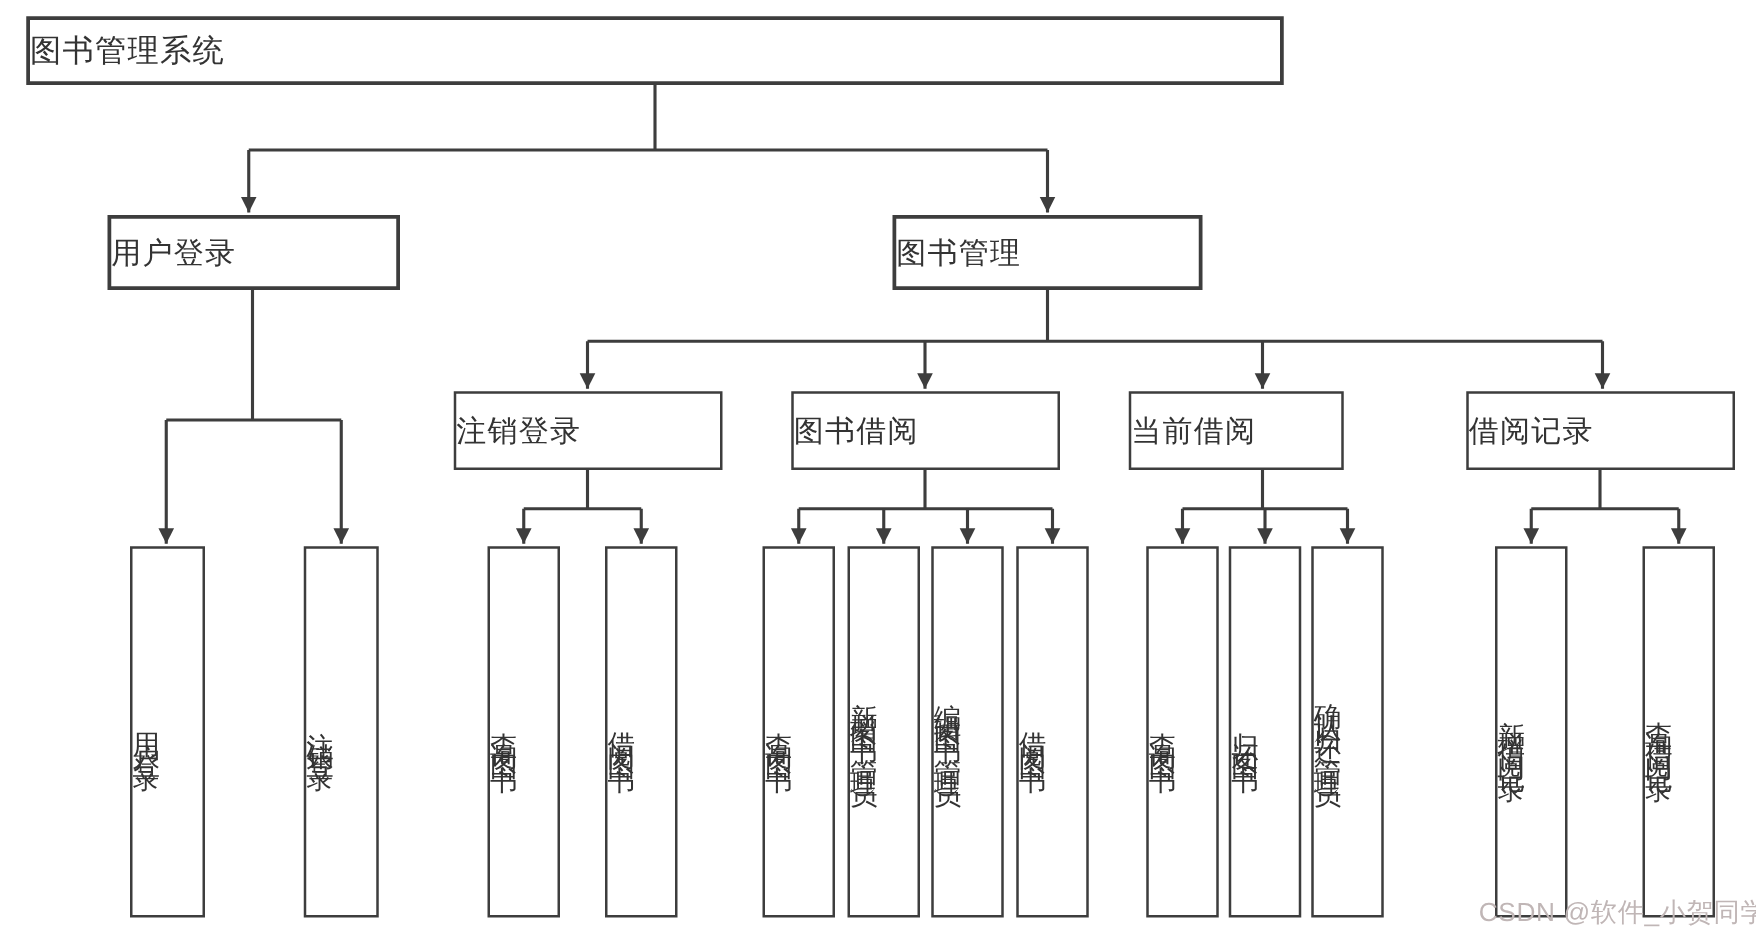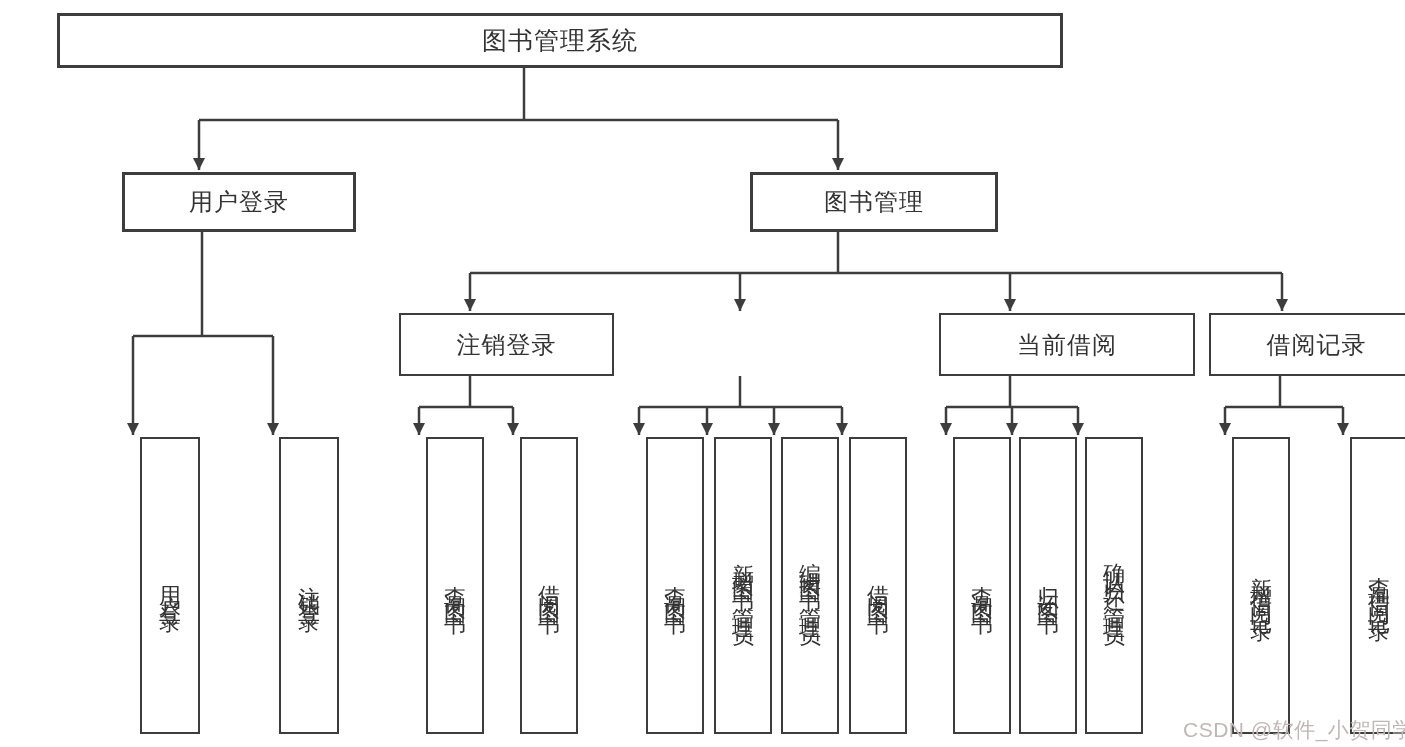--- a/index.html
+++ b/index.html
@@ -14,23 +14,21 @@
   #wires { position: absolute; left: 0; top: 0; width: 1405px; height: 747px; }
 
   .hbox, .vbox {
     position: absolute;
     box-sizing: border-box;
     background: #ffffff;
     border: 2px solid #3d3d3d;
     color: #333333;
     display: flex;
     align-items: center;
-    justify-content: center;
     text-align: center;
-    margin-left: 36px;
   }
   .hbox { font-size: 24px; letter-spacing: 1px; }
   .vbox {
     top: 437px; height: 297px; width: 58px;
     font-size: 22px;
   }
   .vbox .vtext {
     writing-mode: vertical-rl;
     text-orientation: mixed;
     letter-spacing: 9px;
@@ -40,21 +38,21 @@
   
   #root-box { left: 21px; top: 13px; width: 1006px; height: 55px; border-width: 3px; font-size: 25px; }
 
   
   #n-user-login { left: 86px;  top: 172px; width: 234px; height: 60px; border-width: 3px; }
   #n-book-mgmt  { left: 714px; top: 172px; width: 248px; height: 60px; border-width: 3px; }
 
   
   #n-new-book       { left: 363px;  top: 313px; width: 215px; height: 63px; }
   #n-book-borrow    { left: 633px;  top: 313px; width: 215px; height: 63px; }
-  #n-current-borrow { left: 903px;  top: 313px; width: 256px; height: 63px; }
+  #n-current-borrow { left: 903px;  top: 313px; width: 172px; height: 63px; }
   #n-borrow-record  { left: 1173px; top: 313px; width: 215px; height: 63px; }
 
   
   #v-ul-login   { left: 104px; width: 60px; }
   #v-ul-logout  { left: 243px; width: 60px; }
   #v-nb-query   { left: 390px; }
   #v-nb-borrow  { left: 484px; }
   #v-bb-query   { left: 610px; }
   #v-bb-add     { left: 678px; }
   #v-bb-edit    { left: 745px; }
@@ -150,20 +148,23 @@
   <div class="hbox" id="n-user-login">
     <span>用户登录</span>
   </div>
   <div class="hbox" id="n-book-mgmt">
     <span>图书管理</span>
   </div>
 
   <div class="hbox" id="n-new-book">
     <span>注销登录</span>
   </div>
+  <div class="hbox" id="n-book-borrow">
+    <span>图书借阅</span>
+  </div>
   <div class="hbox" id="n-current-borrow">
     <span>当前借阅</span>
   </div>
   <div class="hbox" id="n-borrow-record">
     <span>借阅记录</span>
   </div>
 
   <div class="vbox" id="v-ul-login">
     <span class="vtext">用户登录</span>
   </div>

